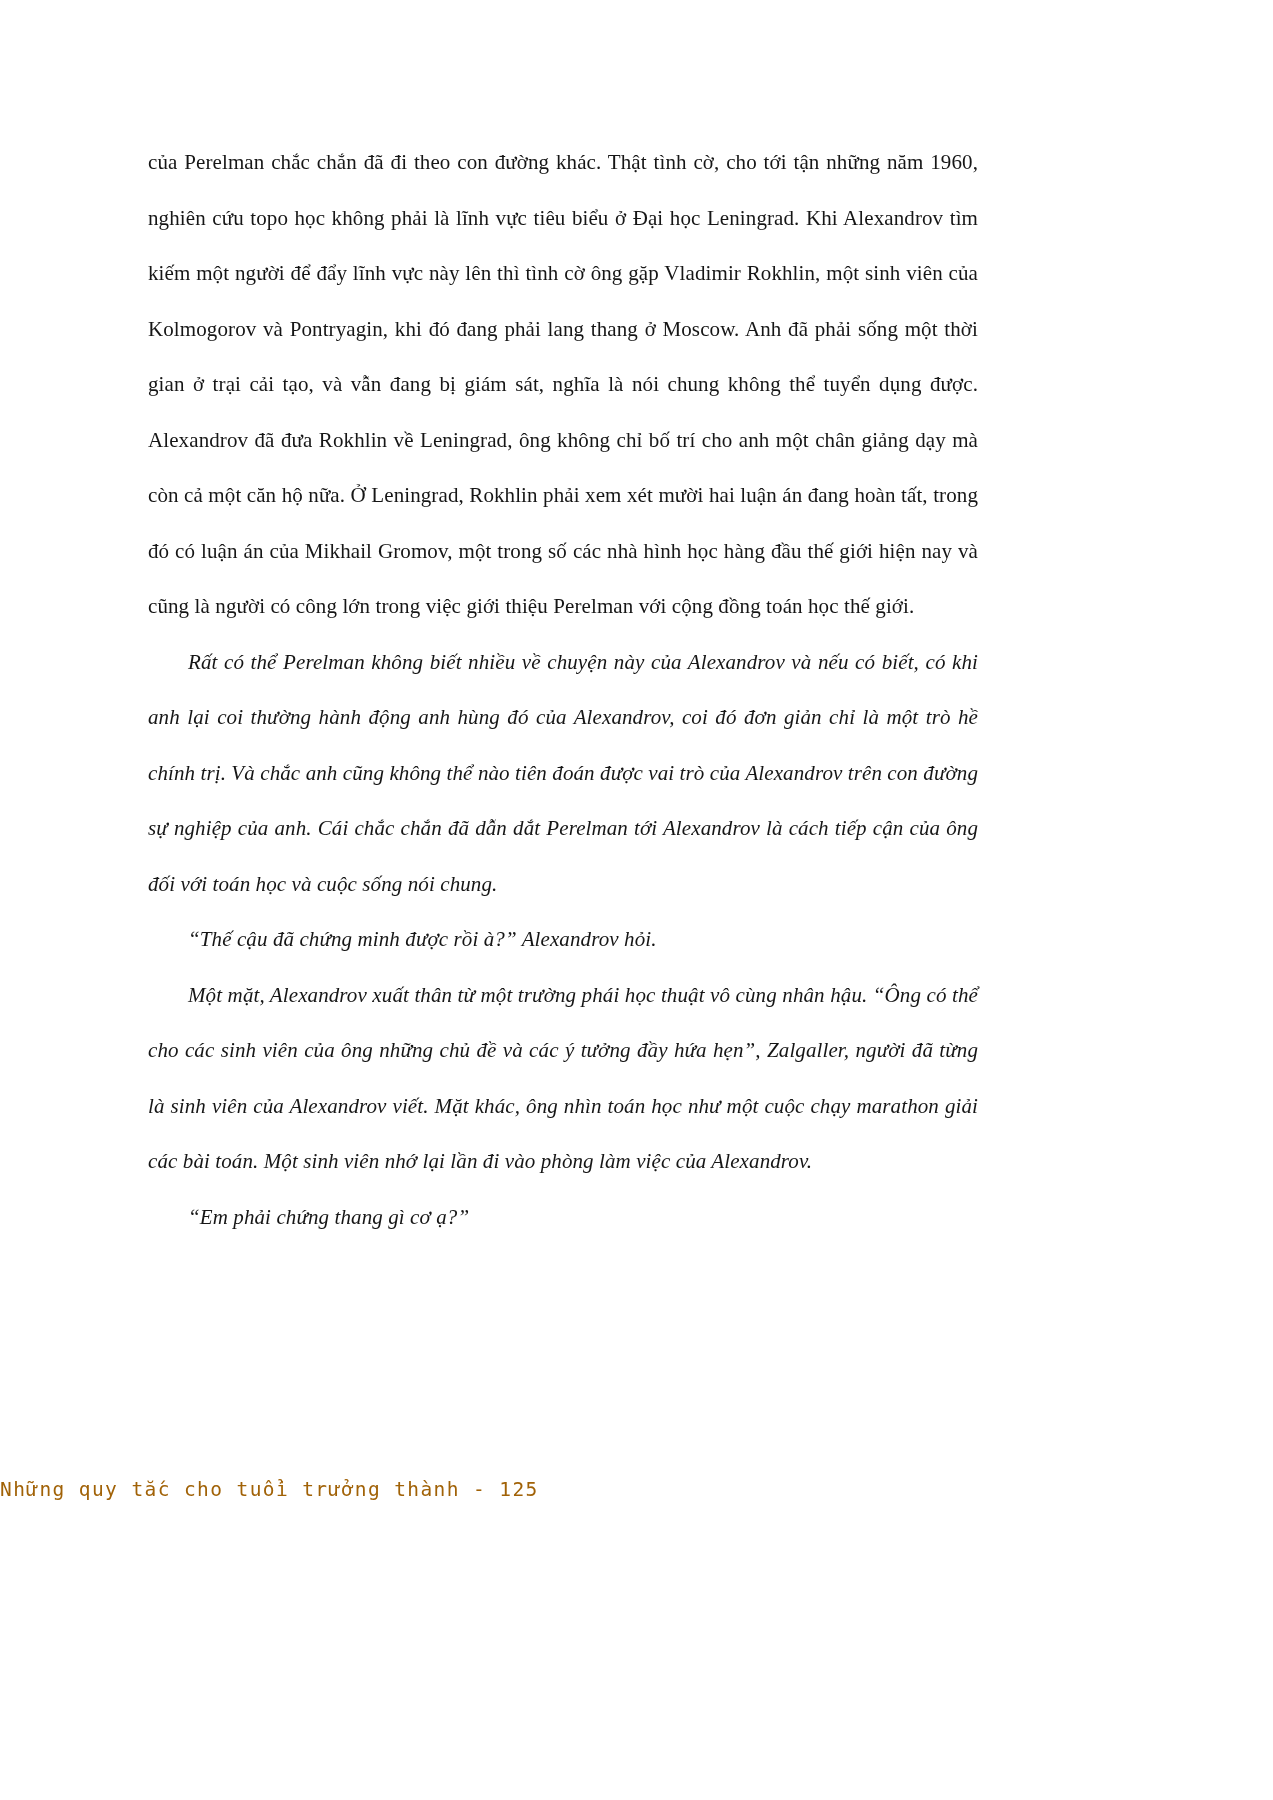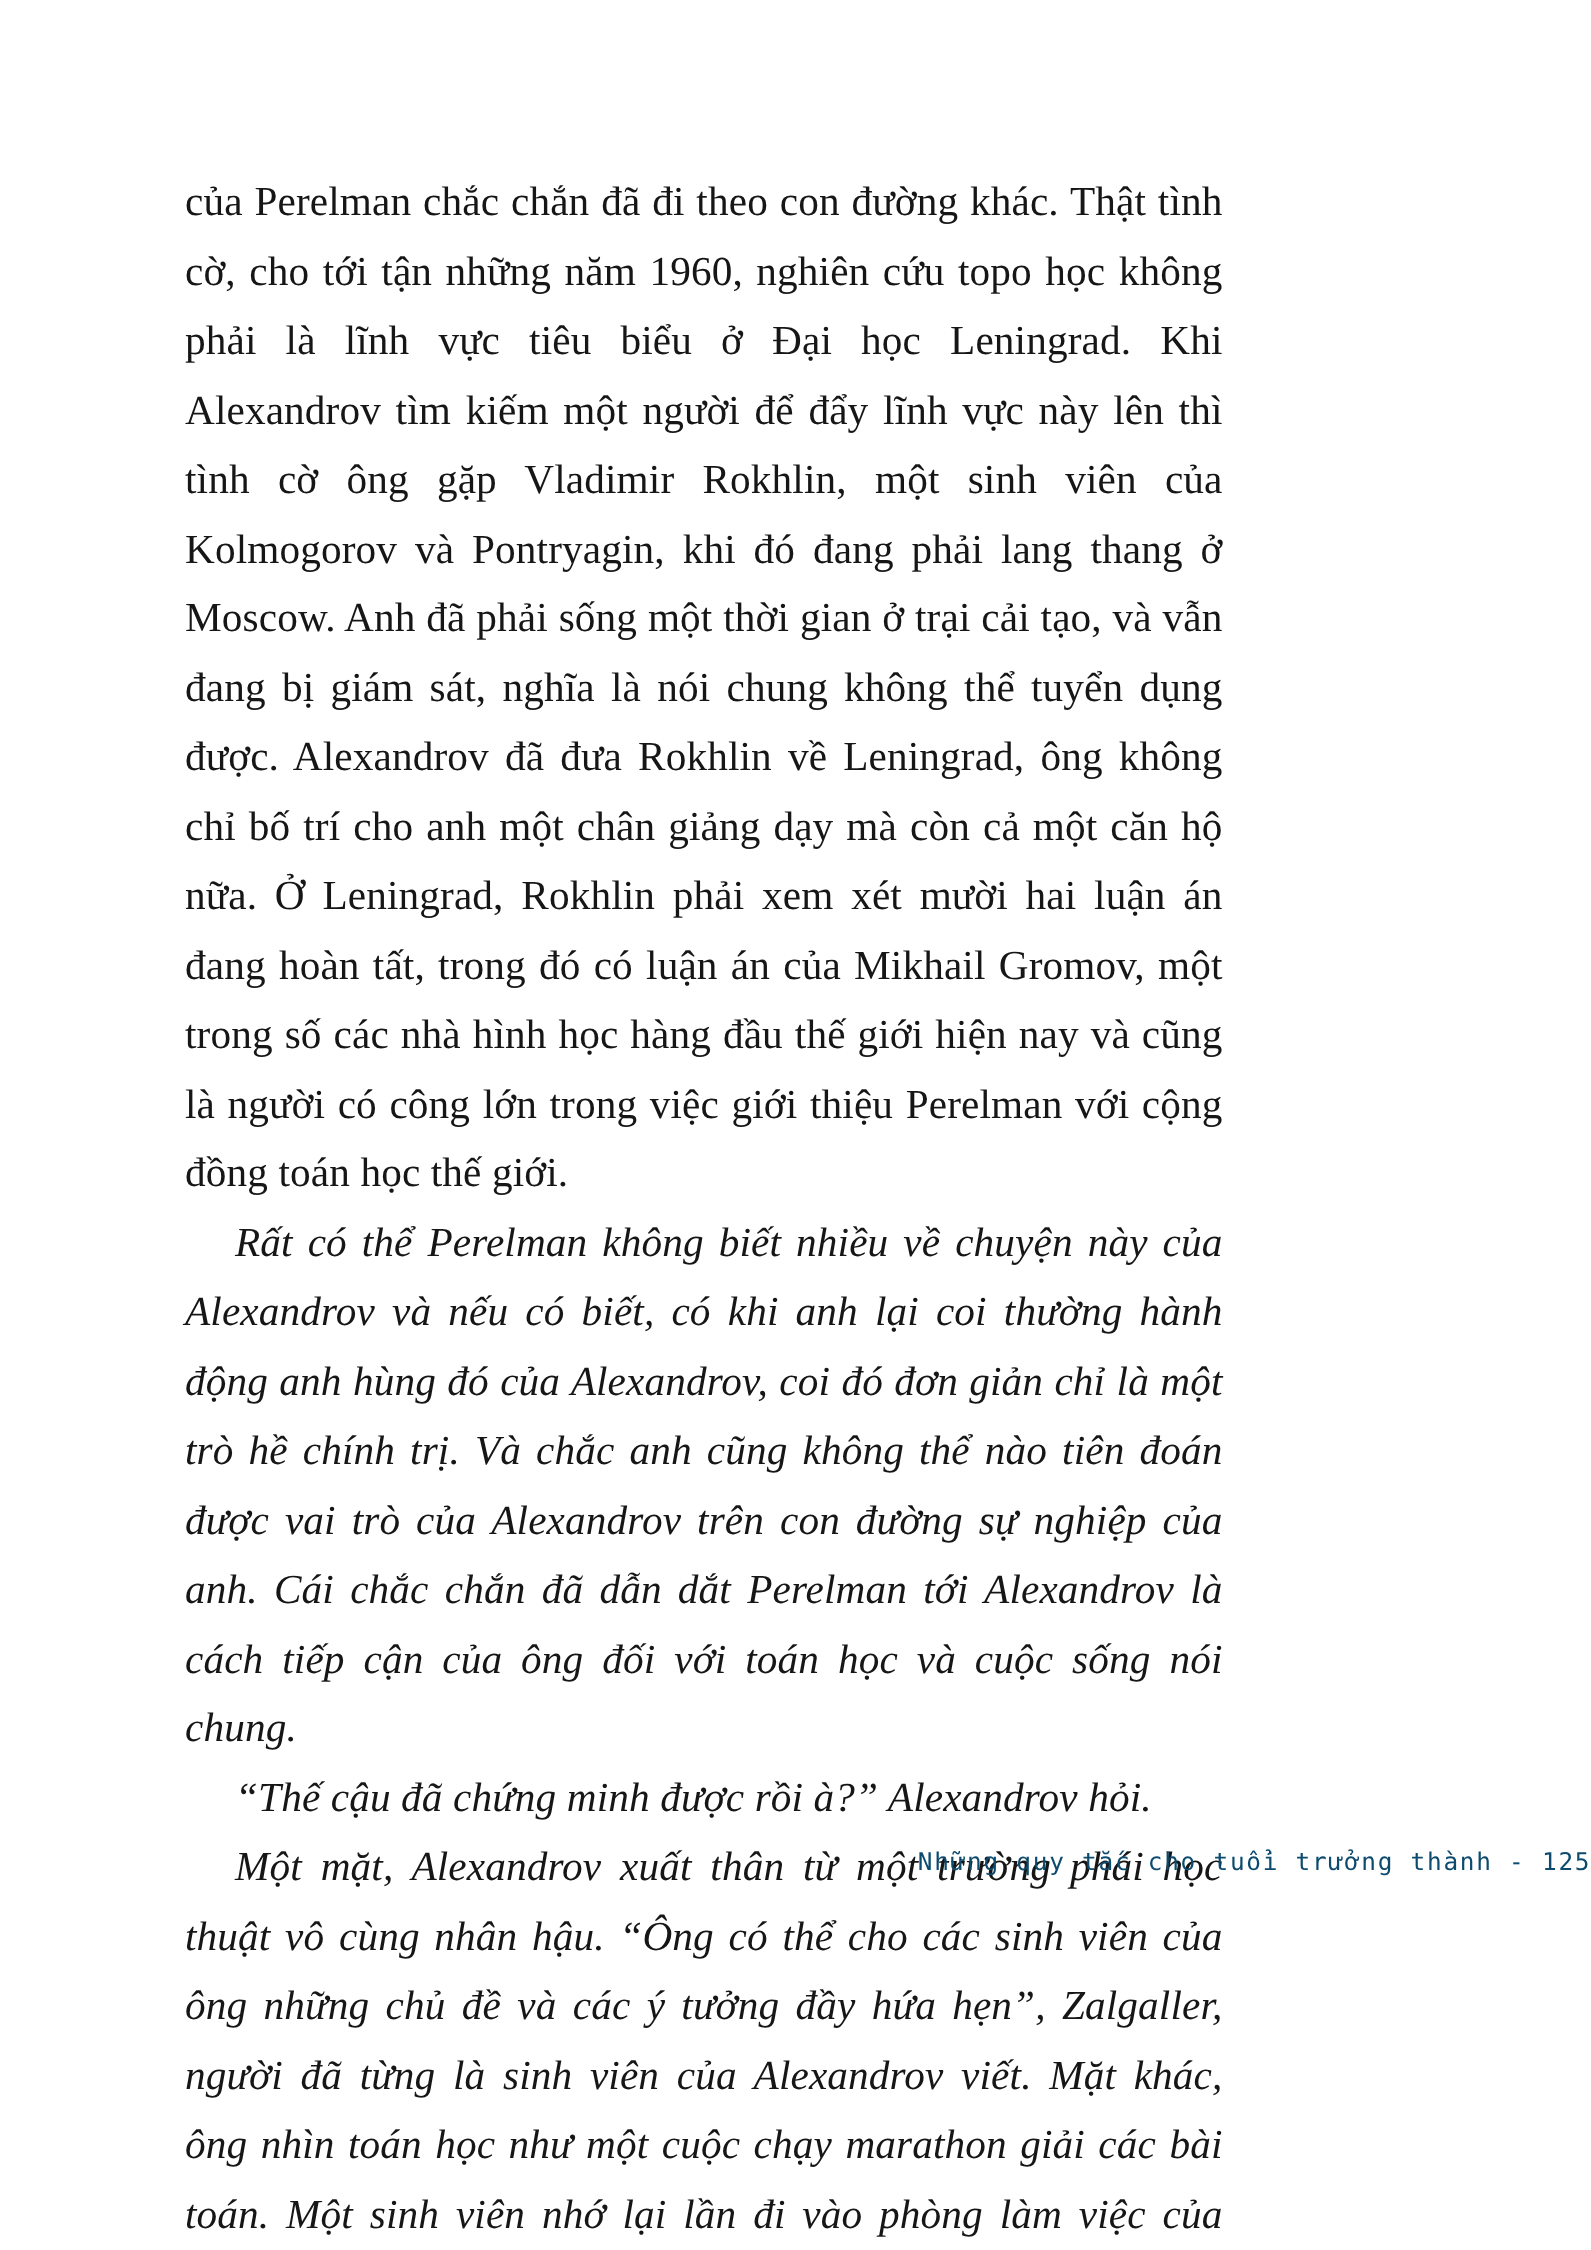--- a/index.html
+++ b/index.html
@@ -18,44 +18,44 @@
     color: #111111;
   }
   .content {
     position: absolute;
     left: 148px;
     top: 135px;
     width: 830px;
   }
   p {
     margin: 0 0 0 0;
-    font-size: 33px;
+    font-size: 21px;
     line-height: 55.5px;
     text-align: justify;
     text-justify: inter-word;
     color: #161616;
     letter-spacing: 0.1px;
   }
   p.indent {
     text-indent: 40px;
     font-style: italic;
   }
   p + p {
     margin-top: 0px;
   }
   .footer {
     position: absolute;
     left: 0;
     right: 0;
     top: 1478px;
-    text-align: right;
+    text-align: left;
     font-family: "DejaVu Sans Mono", monospace;
     font-size: 19.5px;
     letter-spacing: 1.4px;
-    color: #0c4a6e;
+    color: #a16207;
   }
   .footer .sep {
     letter-spacing: 1.4px;
   }
 </style>
 </head>
 <body>
 
 <div class="page">
 

